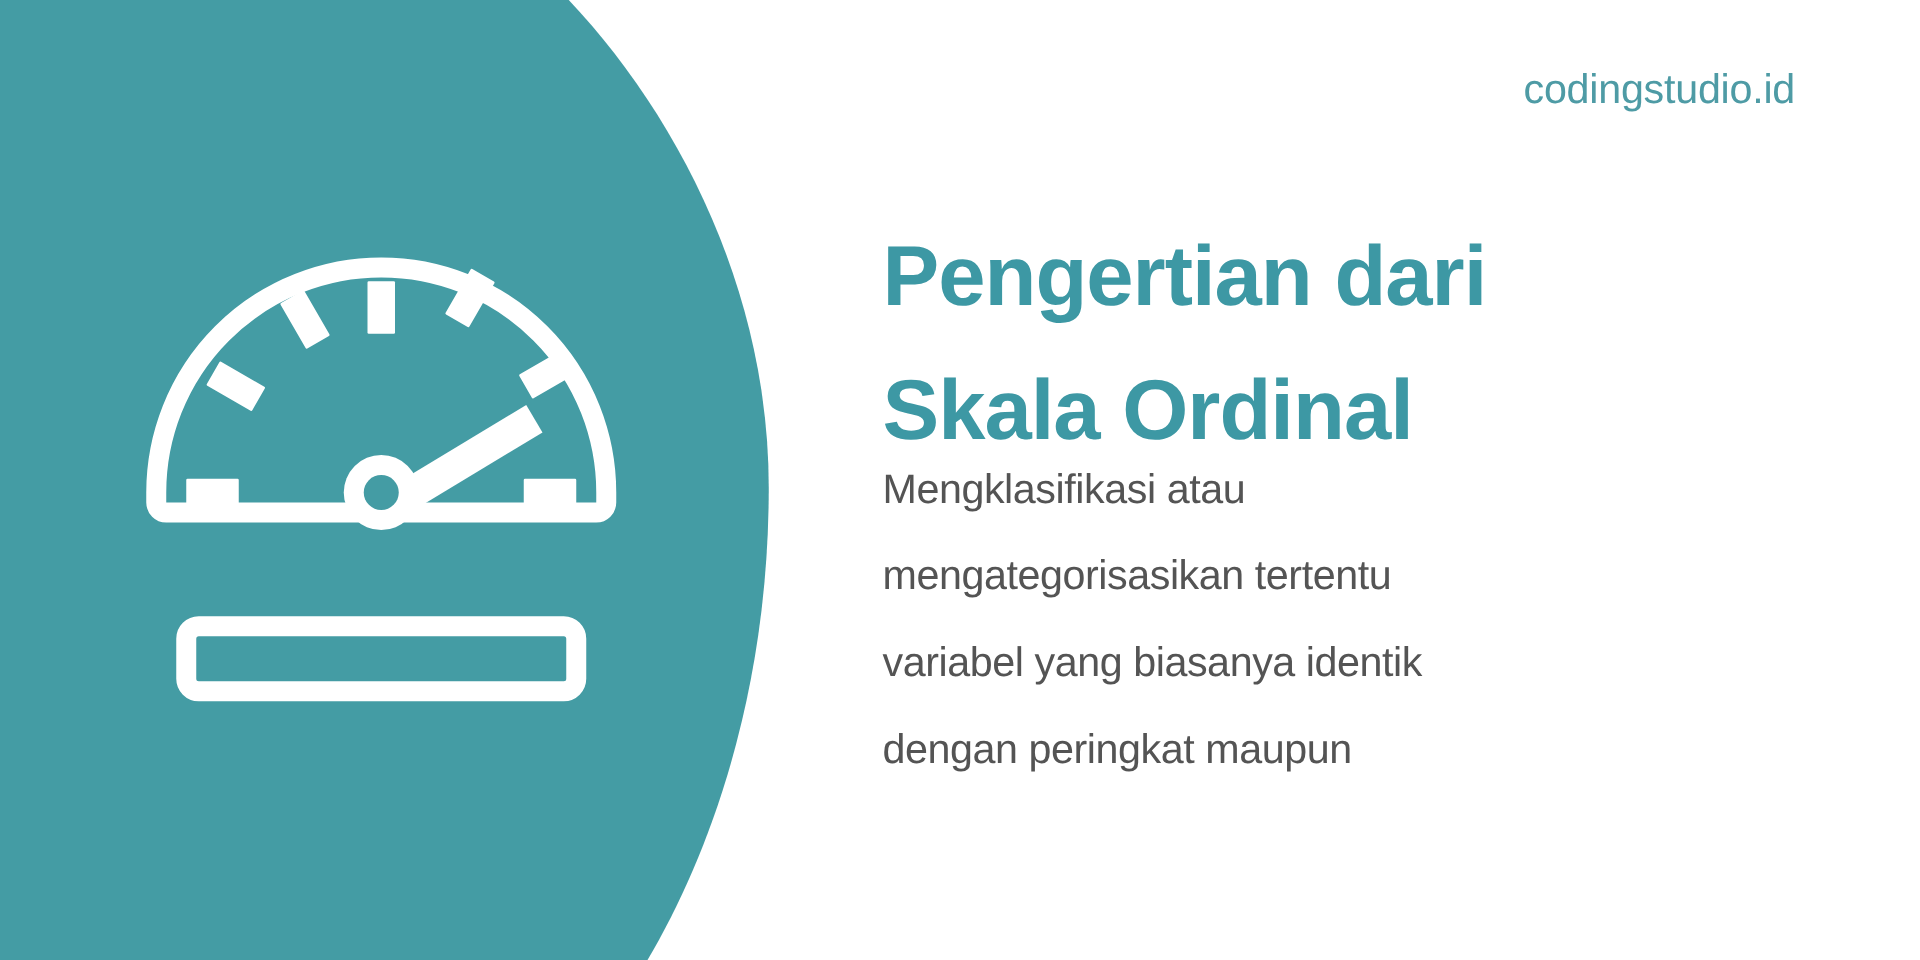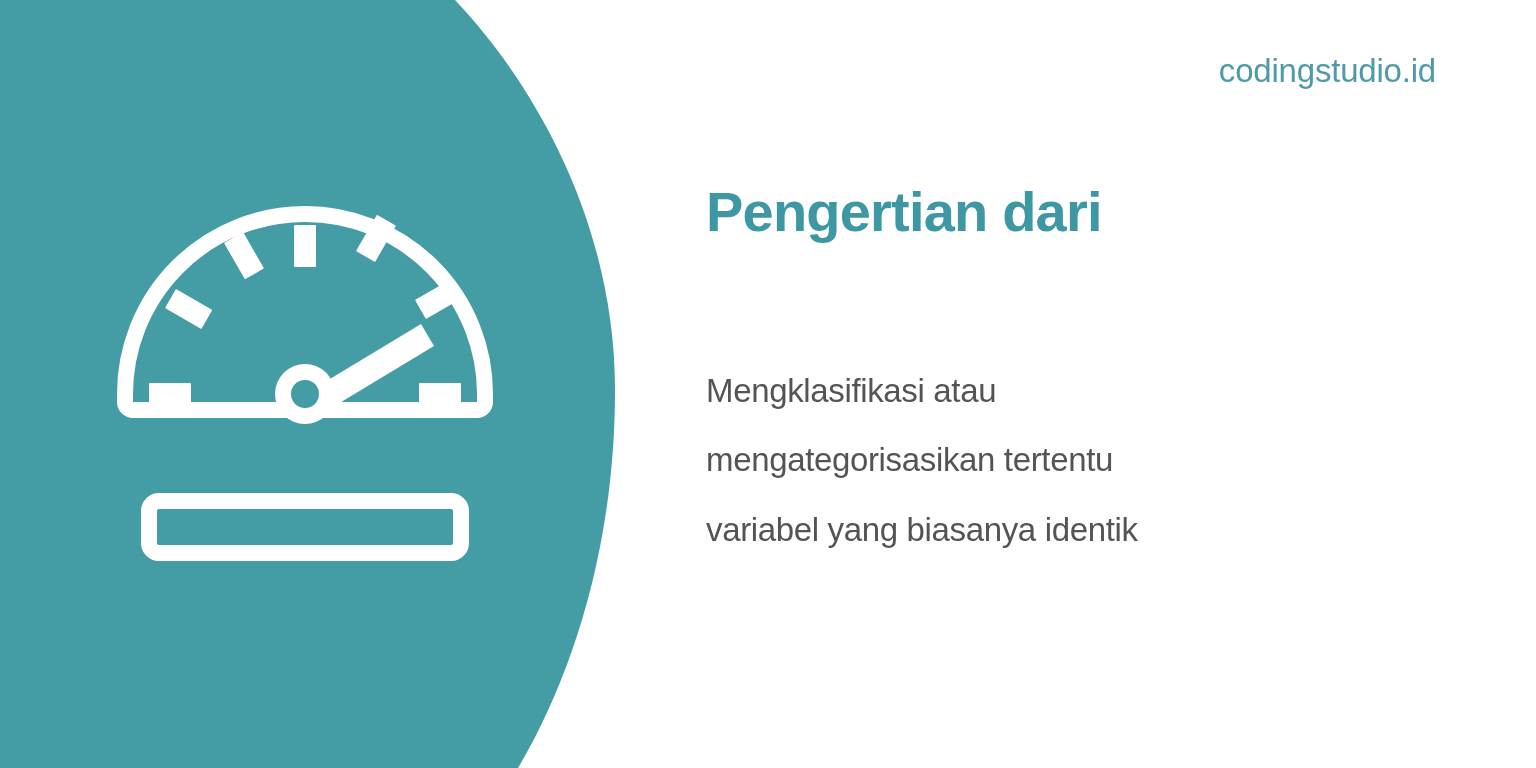--- a/index.html
+++ b/index.html
@@ -60,21 +60,21 @@
     color: #4e9ba5;
     white-space: nowrap;
   }
 
   .headline {
     position: absolute;
     left: 0;
     top: 168px;
     width: 700px;
     margin: 0;
-    font-size: 56px;
+    font-size: 68px;
     line-height: 1.58;
     font-weight: 700;
     letter-spacing: -0.8px;
     color: #3d98a4;
   }
   .headline .line {
     display: block;
   }
 
   .body-copy {
@@ -143,22 +143,24 @@
       </g>
     </svg>
   </div>
 
   <div class="content">
 
     <div class="brand">codingstudio.id</div>
 
     <h1 class="headline">
       <span class="line">Pengertian dari</span>
+      <span class="line">Skala Ordinal</span>
     </h1>
 
     <p class="body-copy">
       <span class="line">Mengklasifikasi atau</span>
       <span class="line">mengategorisasikan tertentu</span>
       <span class="line">variabel yang biasanya identik</span>
+      <span class="line">dengan peringkat maupun</span>
     </p>
 
   </div>
 </div>
 
 </body></html>

